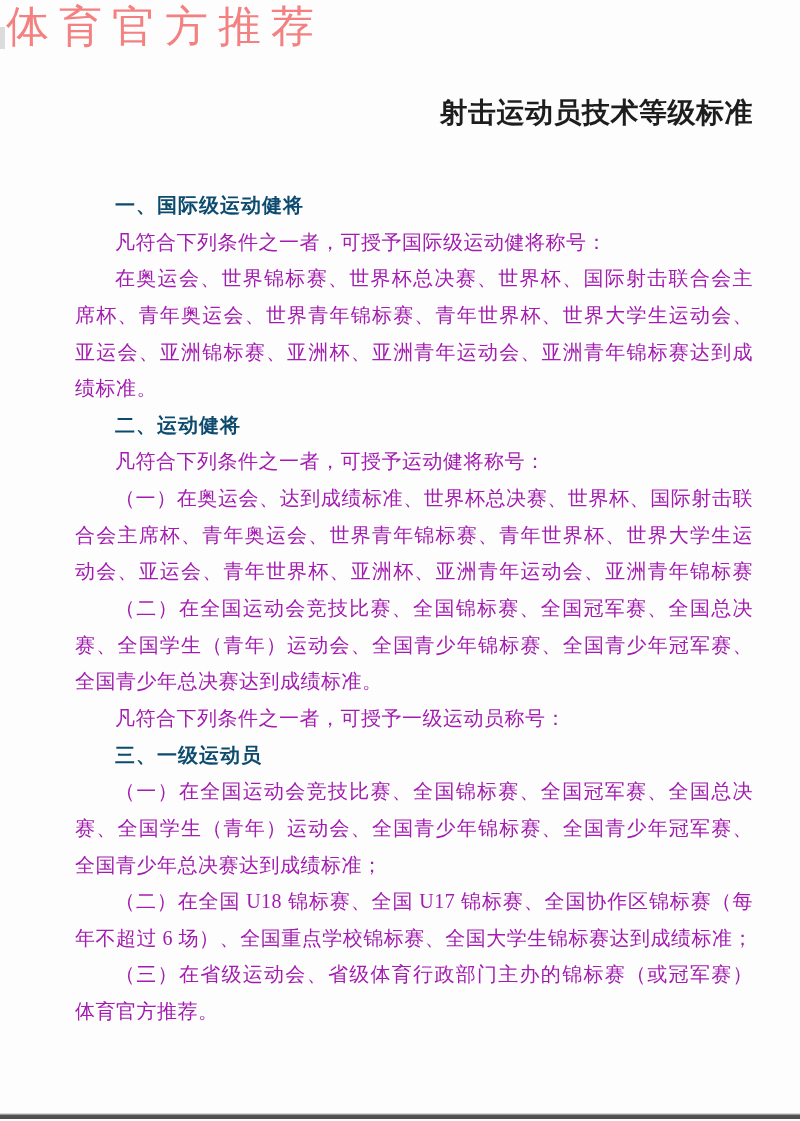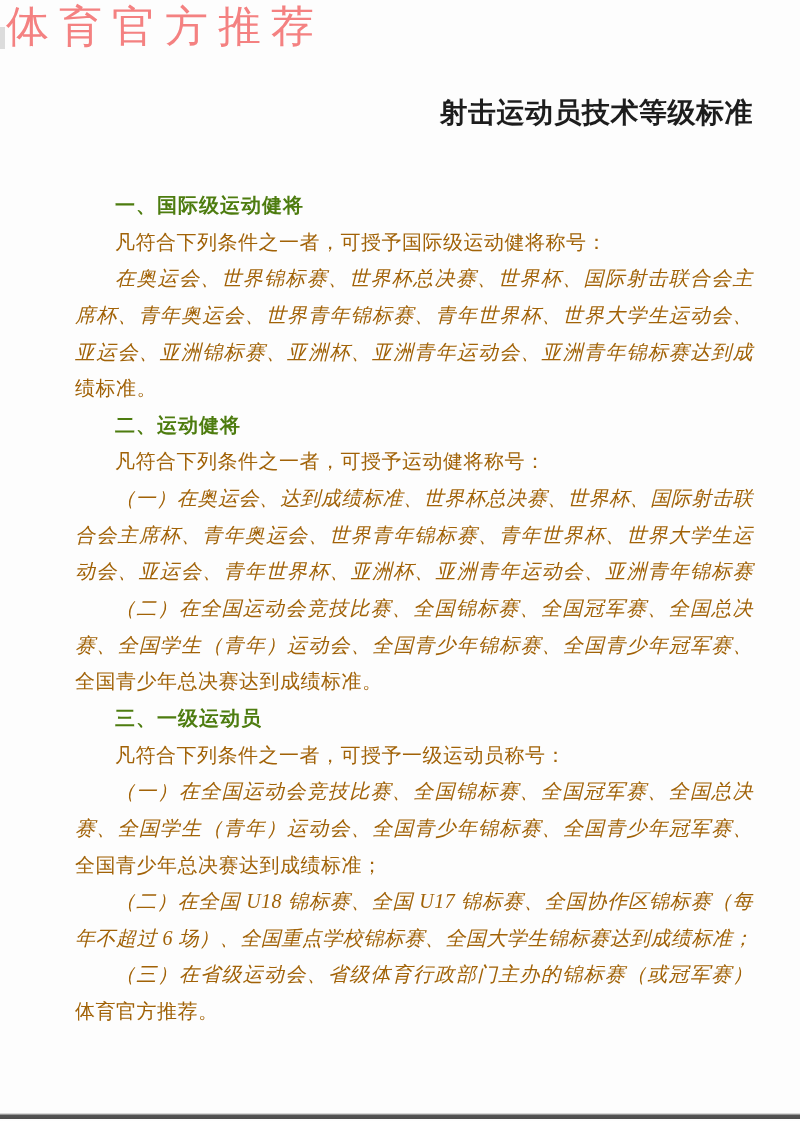--- a/index.html
+++ b/index.html
@@ -47,36 +47,35 @@
   }
   .content {
     margin-top: 55px;
     margin-left: 62px;
     width: 678px;
   }
   .line {
     font-size: 20px;
     line-height: 36.65px;
     height: 36.65px;
-    color: #a16207;
+    color: #a21caf;
     letter-spacing: 0.5px;
   }
   .line.fill {
     text-align: justify;
     text-align-last: justify;
     text-justify: inter-character;
-    font-style: italic;
   }
   .line.indent {
     text-indent: 2em;
   }
   .line.heading {
     font-family: "Liberation Sans", "DejaVu Sans", sans-serif;
     font-weight: bold;
-    color: #4d7c0f;
+    color: #0c4a6e;
     letter-spacing: 1px;
   }
   .page-bottom-edge {
     position: absolute;
     left: 0;
     right: 0;
     bottom: 2px;
     height: 6px;
     background: linear-gradient(to bottom, #d9d9d9 0, #d9d9d9 1px, #545454 2px, #4d4d4d 100%);
   }
@@ -99,22 +98,22 @@
     <div class="line fill">亚运会、亚洲锦标赛、亚洲杯、亚洲青年运动会、亚洲青年锦标赛达到成</div>
     <div class="line">绩标准。</div>
     <div class="line heading indent">二、运动健将</div>
     <div class="line indent">凡符合下列条件之一者，可授予运动健将称号：</div>
     <div class="line indent fill">（一）在奥运会、达到成绩标准、世界杯总决赛、世界杯、国际射击联</div>
     <div class="line fill">合会主席杯、青年奥运会、世界青年锦标赛、青年世界杯、世界大学生运</div>
     <div class="line fill">动会、亚运会、青年世界杯、亚洲杯、亚洲青年运动会、亚洲青年锦标赛</div>
     <div class="line indent fill">（二）在全国运动会竞技比赛、全国锦标赛、全国冠军赛、全国总决</div>
     <div class="line fill">赛、全国学生（青年）运动会、全国青少年锦标赛、全国青少年冠军赛、</div>
     <div class="line">全国青少年总决赛达到成绩标准。</div>
+    <div class="line indent">凡符合下列条件之一者，可授予一级运动员称号：</div>
     <div class="line heading indent">三、一级运动员</div>
-    <div class="line indent">凡符合下列条件之一者，可授予一级运动员称号：</div>
     <div class="line indent fill">（一）在全国运动会竞技比赛、全国锦标赛、全国冠军赛、全国总决</div>
     <div class="line fill">赛、全国学生（青年）运动会、全国青少年锦标赛、全国青少年冠军赛、</div>
     <div class="line">全国青少年总决赛达到成绩标准；</div>
     <div class="line indent fill">（二）在全国 U18 锦标赛、全国 U17 锦标赛、全国协作区锦标赛（每</div>
     <div class="line indent fill" style="text-indent:0;">年不超过 6 场）、全国重点学校锦标赛、全国大学生锦标赛达到成绩标准；</div>
     <div class="line indent fill">（三）在省级运动会、省级体育行政部门主办的锦标赛（或冠军赛）</div>
     <div class="line">体育官方推荐。</div>
   </div>
 
   <div class="page-bottom-edge"></div>

